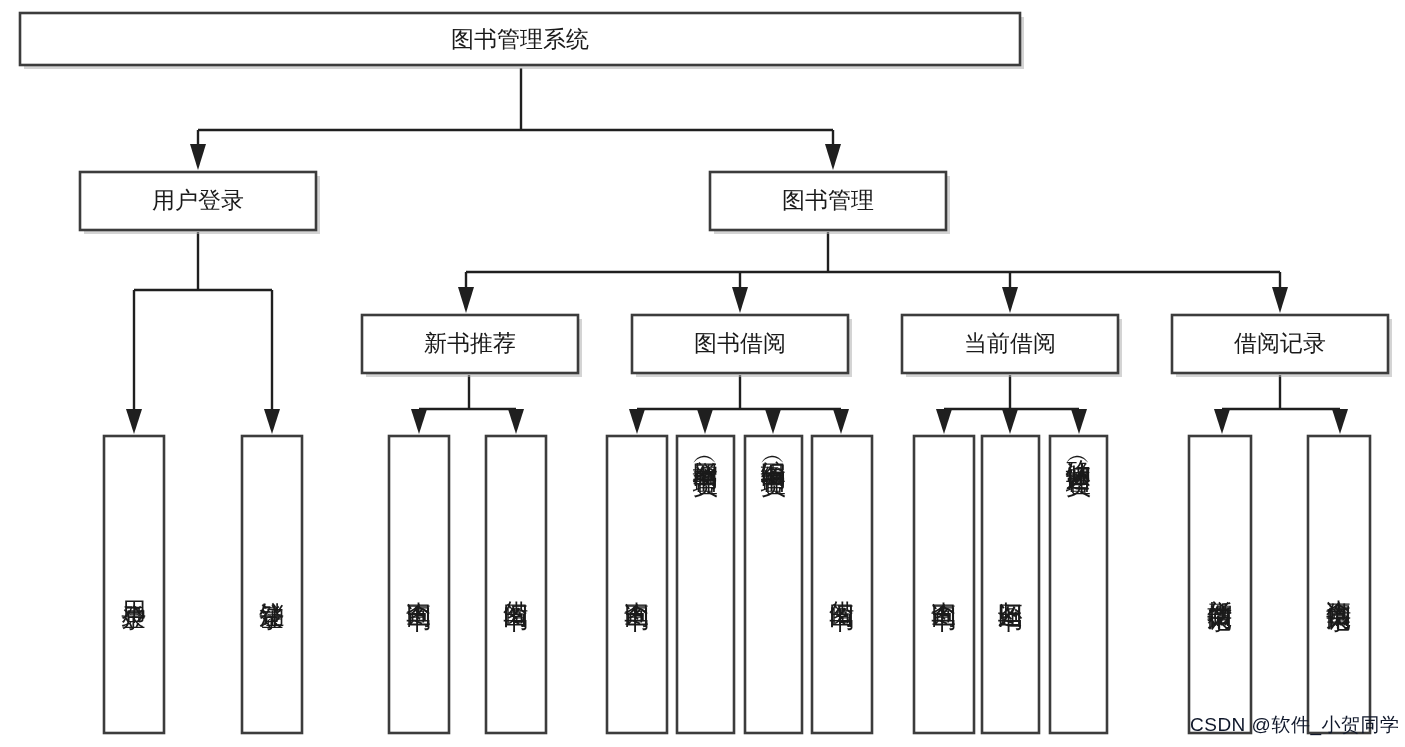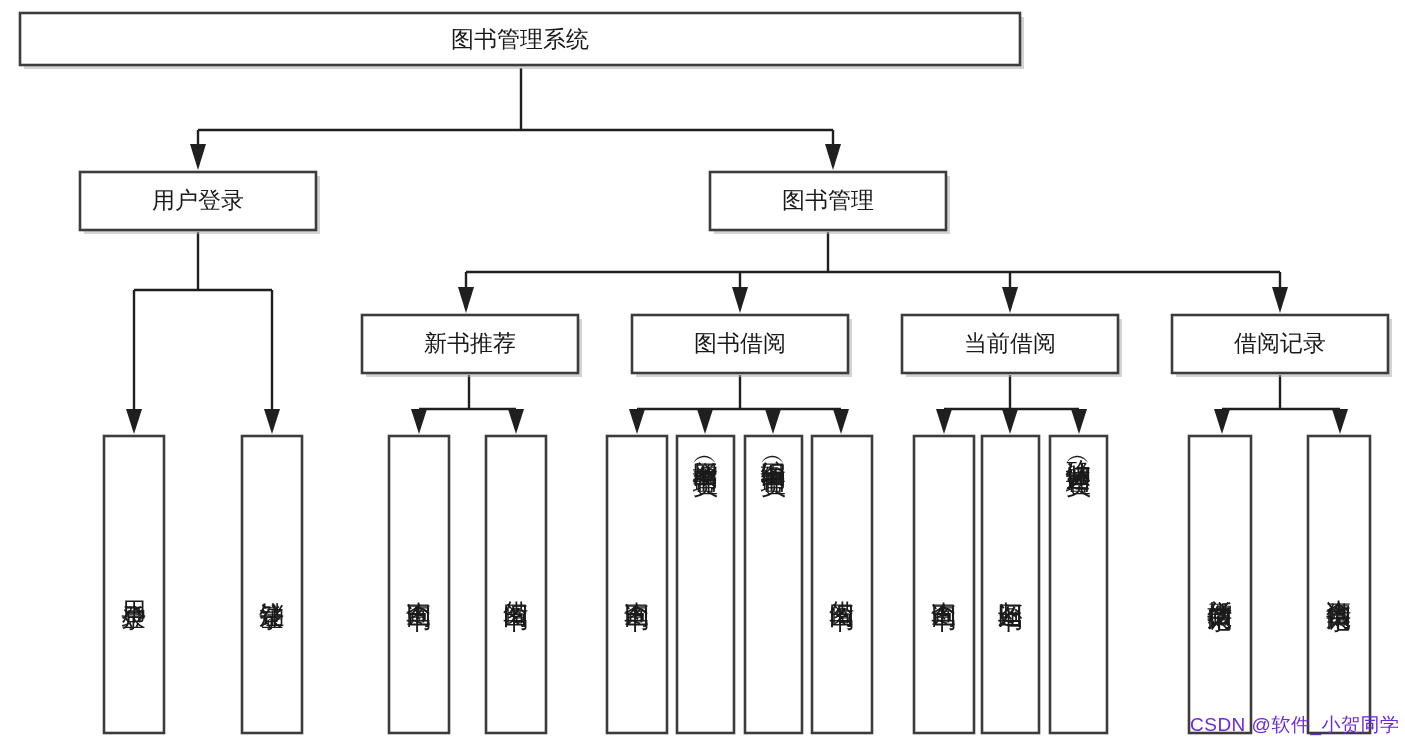--- a/index.html
+++ b/index.html
@@ -71,21 +71,21 @@
   }
   .vlabel.top-aligned {
     justify-content: flex-start;
   }
   .watermark {
     position: absolute;
     left: 1190px;
     top: 712px;
     font-family: "Liberation Sans", "DejaVu Sans", sans-serif;
     font-size: 19px;
-    color: #6d28d9;
+    color: #0f172a;
     letter-spacing: .5px;
     white-space: nowrap;
     user-select: none;
   }
 </style>
 </head>
 <body>
 
 <div id="diagram-root">
 

